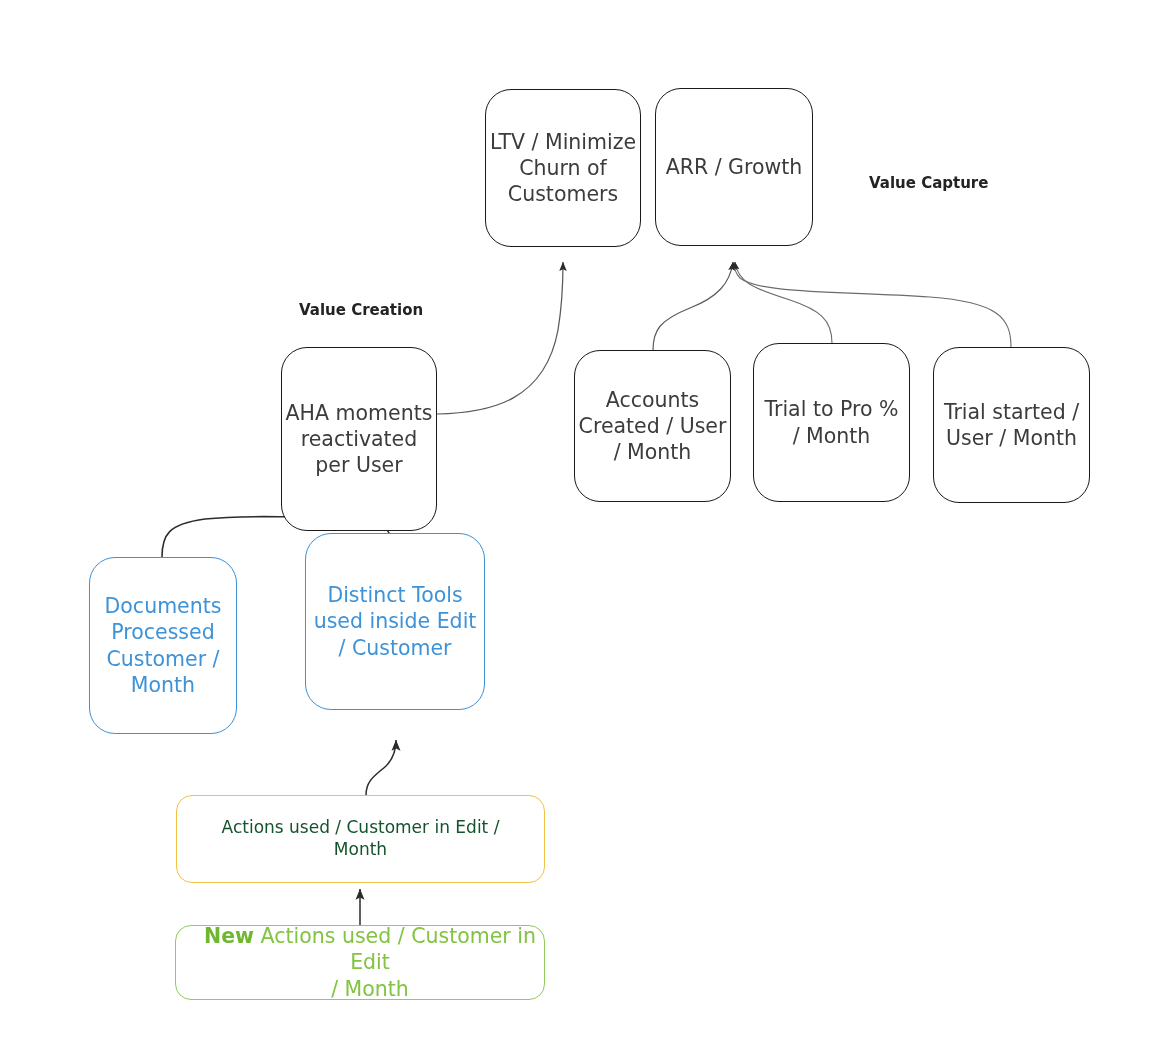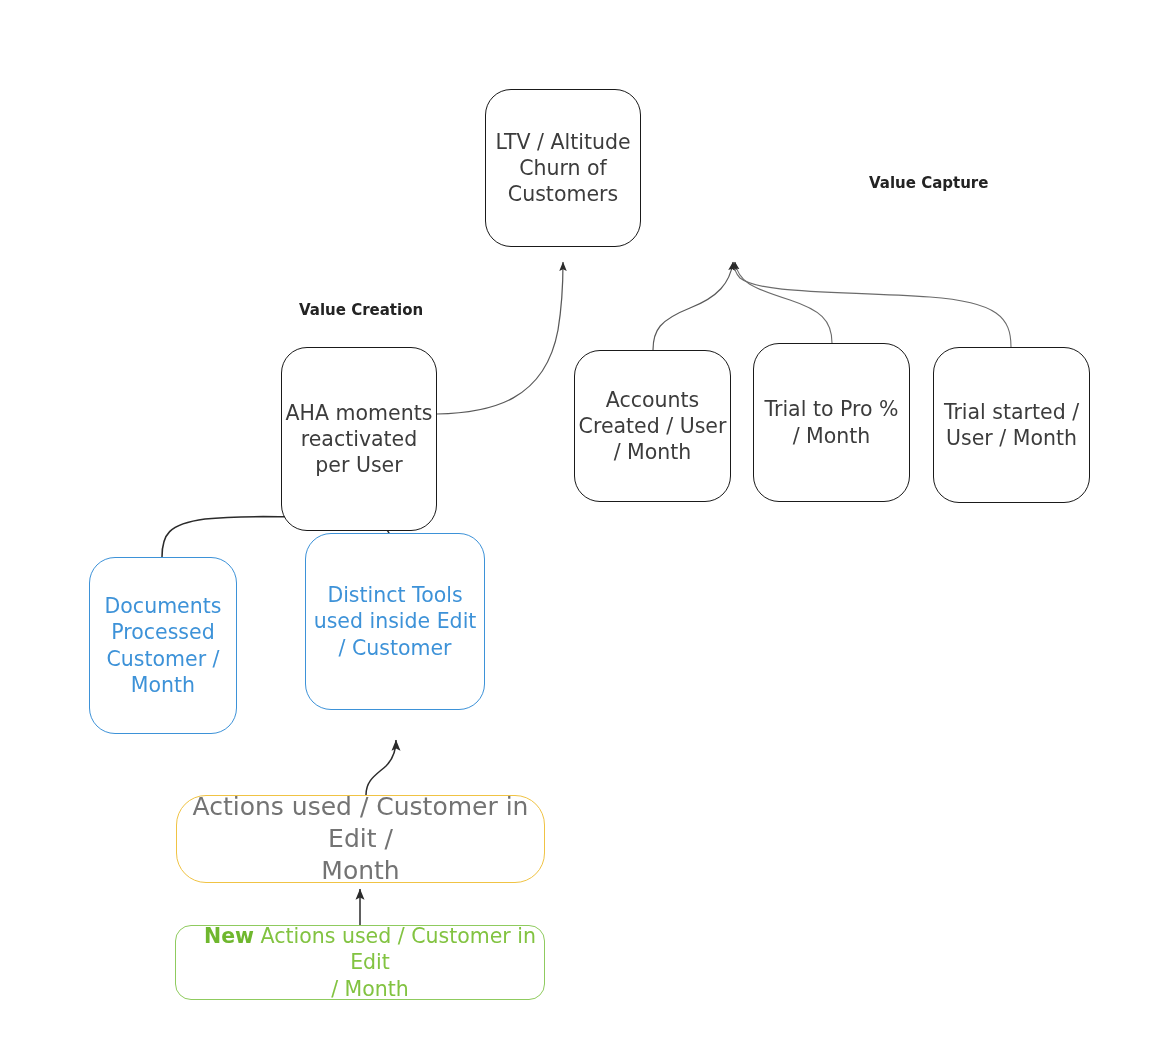--- a/index.html
+++ b/index.html
@@ -54,23 +54,23 @@
     font-size: 20.5px;
   }
   .node.blue {
     border-color: #3d92d8;
     color: #3d92d8;
     border-radius: 26px;
     font-size: 20.5px;
   }
   .node.yellow {
     border-color: #f0c344;
-    color: #737373;
-    border-radius: 30px;
-    font-size: 25px;
+    color: #14532d;
+    border-radius: 16px;
+    font-size: 17px;
   }
   .node.green {
     border-color: #8fcb5e;
     color: #82c341;
     border-radius: 16px;
     font-size: 20.5px;
     padding-left: 20px;
   }
   .node.green b {
     font-weight: 700;
@@ -122,24 +122,25 @@
     <path d="M394,557 C394,537 388,527 372,515 C362,507 359,501 359,494" fill="none" stroke="#2b2b2b" stroke-width="1.55" marker-end="url(#arrowhead)"></path>
 
     <path d="M366,795 C366,780 376,775 386,766 C395,757 396,748 396,740" fill="none" stroke="#2b2b2b" stroke-width="1.5" marker-end="url(#arrowhead)"></path>
 
     <path d="M360,925 L360,889" fill="none" stroke="#2b2b2b" stroke-width="1.5" marker-end="url(#arrowhead)"></path>
   </svg>
 
   <div class="group-label" style="left:299px; top:301px;">Value Creation</div>
   <div class="group-label" style="left:869px; top:174px;">Value Capture</div>
 
-  <div class="node goal" style="left:485px; top:89px; width:156px; height:158px;">LTV / Altitude
+  <div class="node goal" style="left:485px; top:89px; width:156px; height:158px;">LTV / Minimize
 Churn of
 Customers</div>
 
+  <div class="node goal" style="left:655px; top:88px; width:158px; height:158px;">ARR / Growth</div>
 
   <div class="node metric" style="left:281px; top:347px; width:156px; height:184px;">AHA moments
 reactivated
 per User</div>
 
   <div class="node metric" style="left:574px; top:350px; width:157px; height:152px;">Accounts
 Created / User
 / Month</div>
 
   <div class="node metric" style="left:753px; top:343px; width:157px; height:159px;">Trial to Pro %

